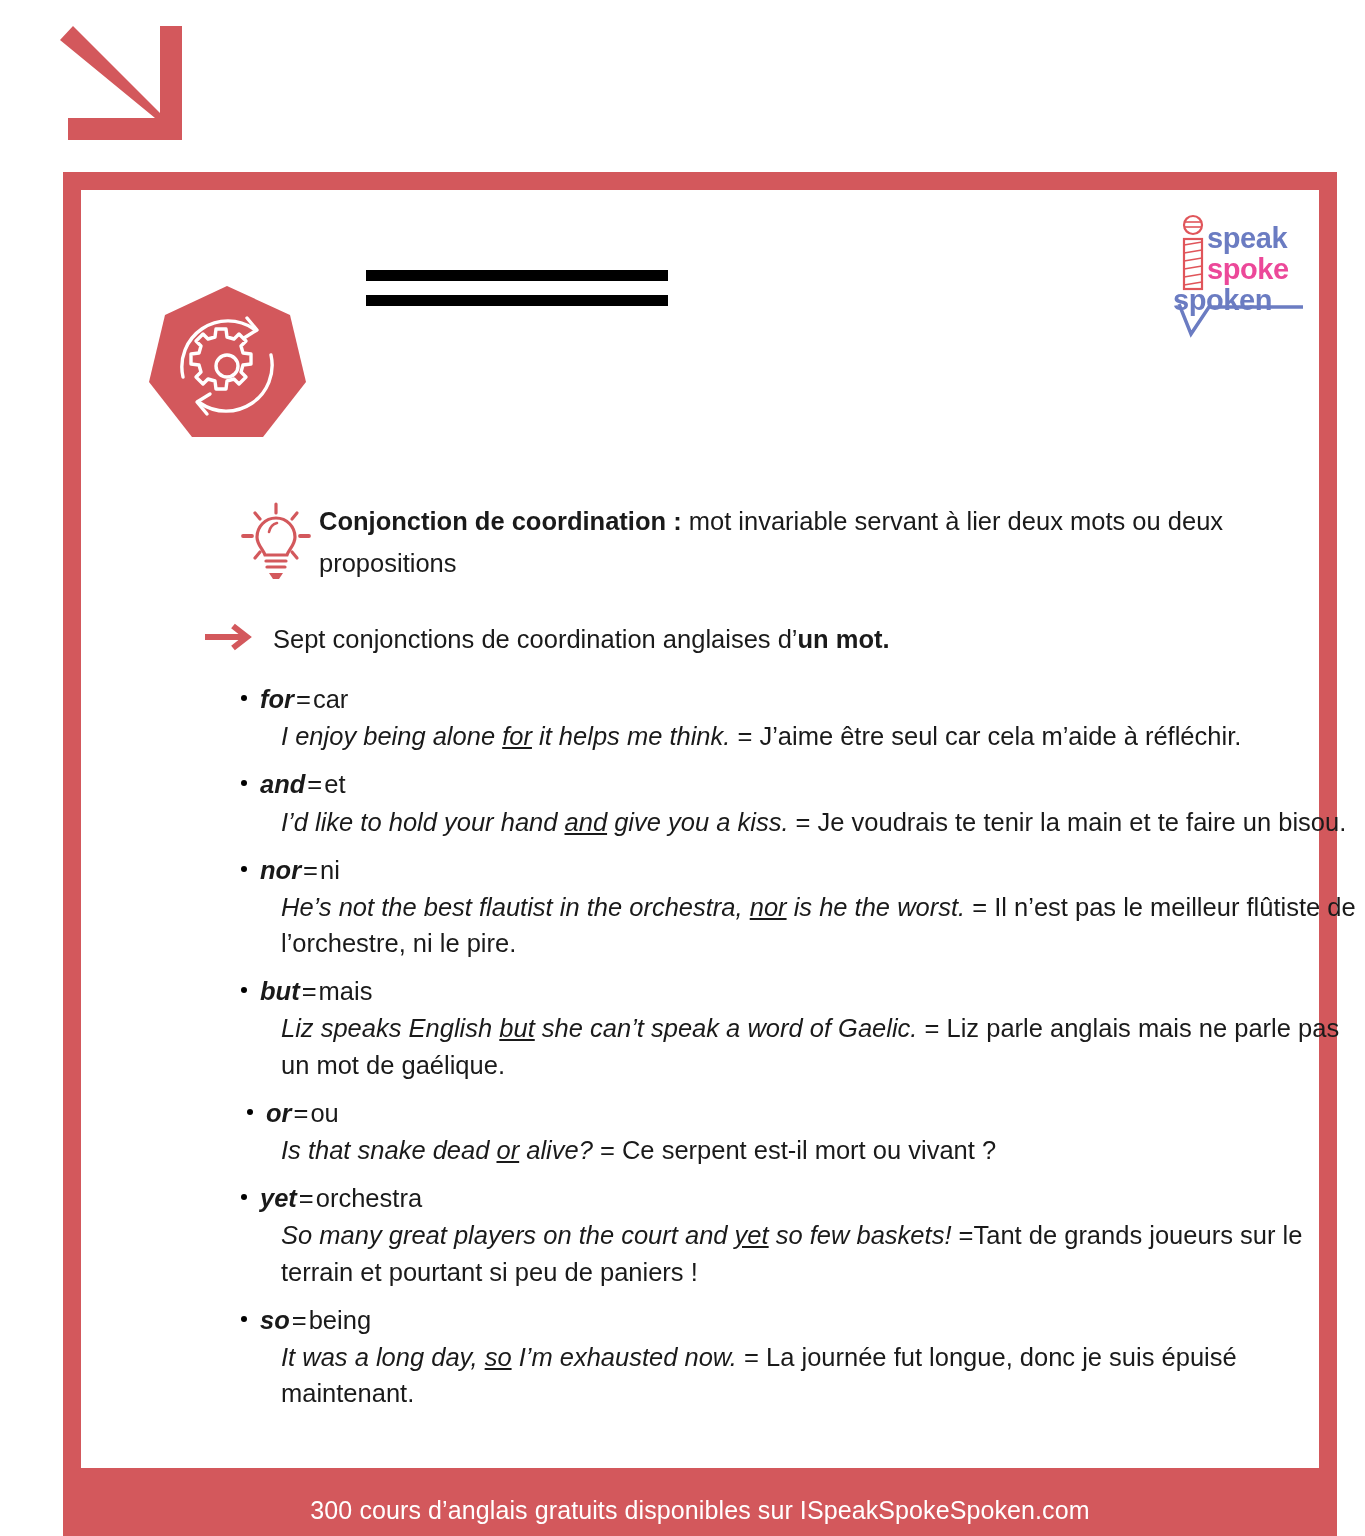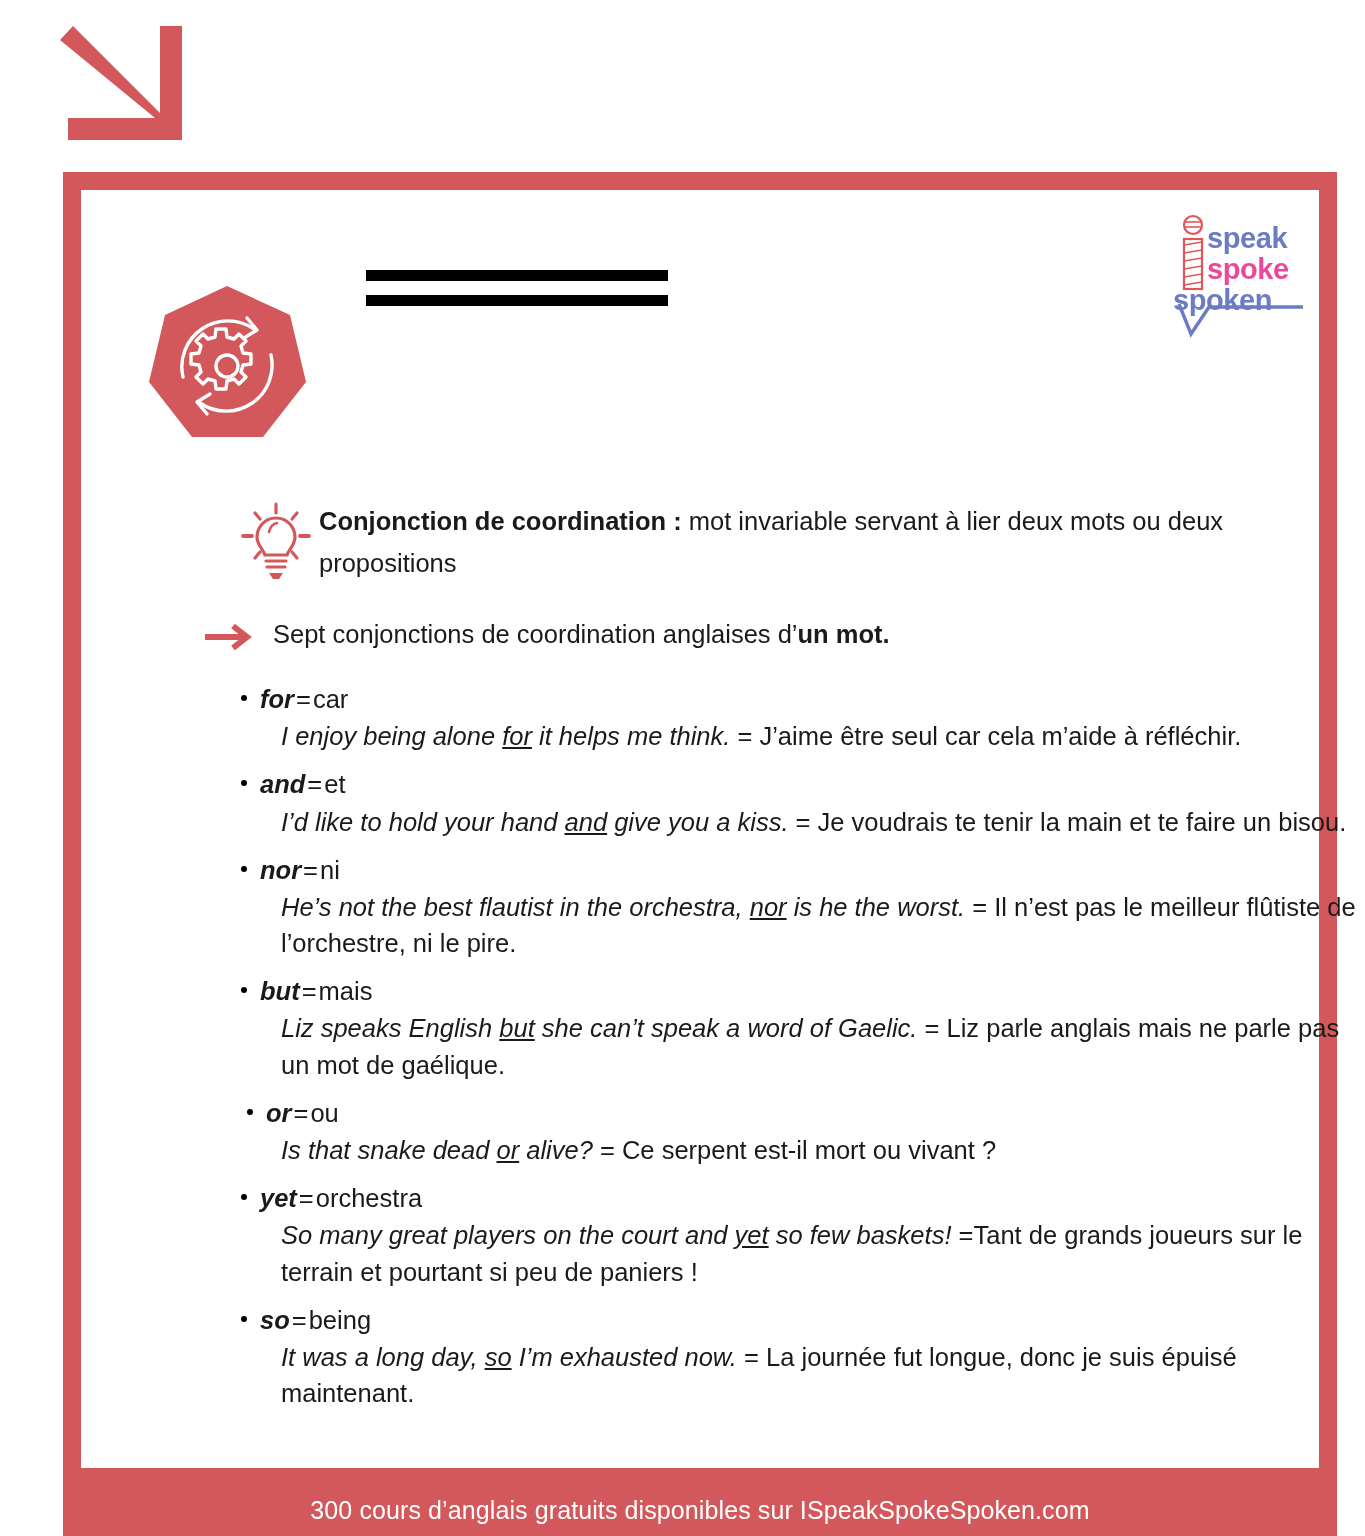--- a/index.html
+++ b/index.html
@@ -140,21 +140,21 @@
   }
   #definition-label { font-weight: bold; }
 
   
   #sept-row {
     position: absolute;
     left: 120px;
     top: 430px;
     width: 1150px;
     display: flex;
-    align-items: flex-start;
+    align-items: flex-end;
   }
   #sept-arrow-icon {
     width: 56px;
     height: 34px;
     flex: 0 0 56px;
   }
   #sept-text {
     font-size: 25.5px;
     color: #1a1a1a;
     padding-left: 16px;

